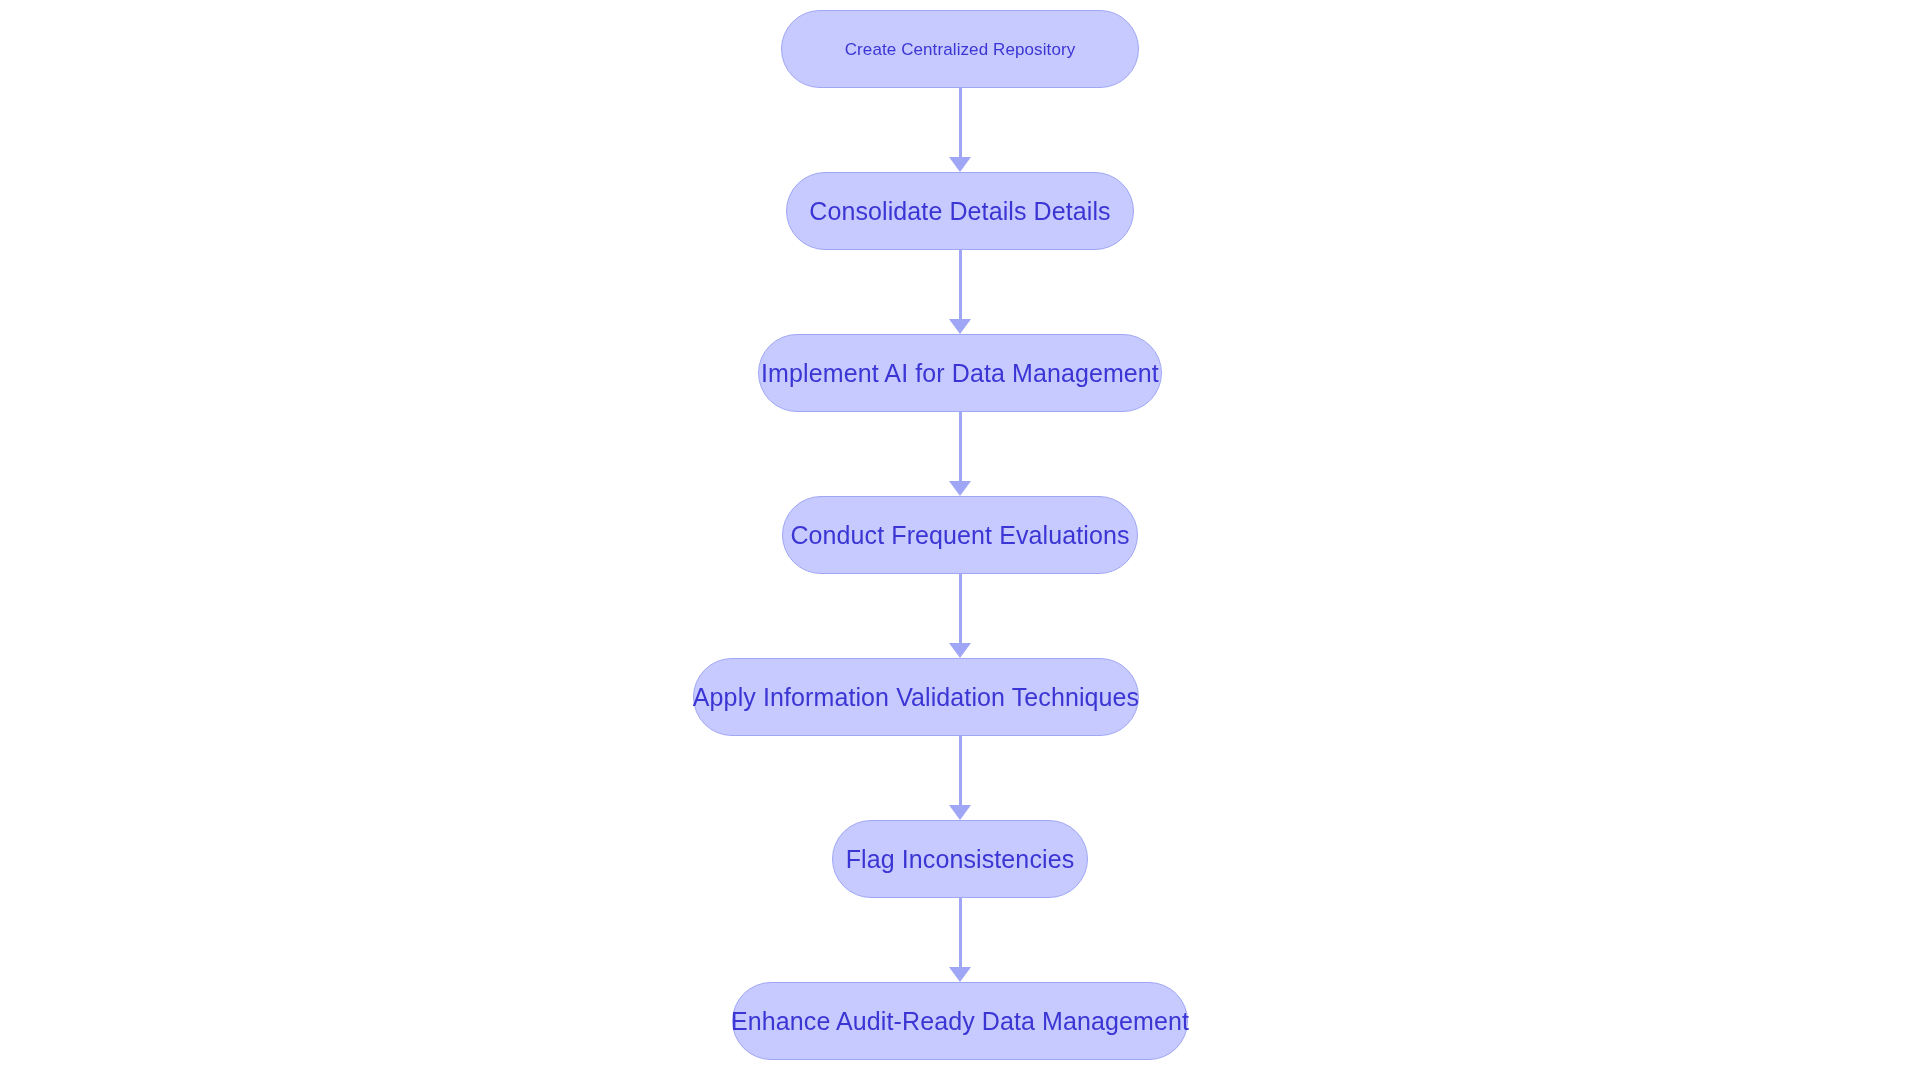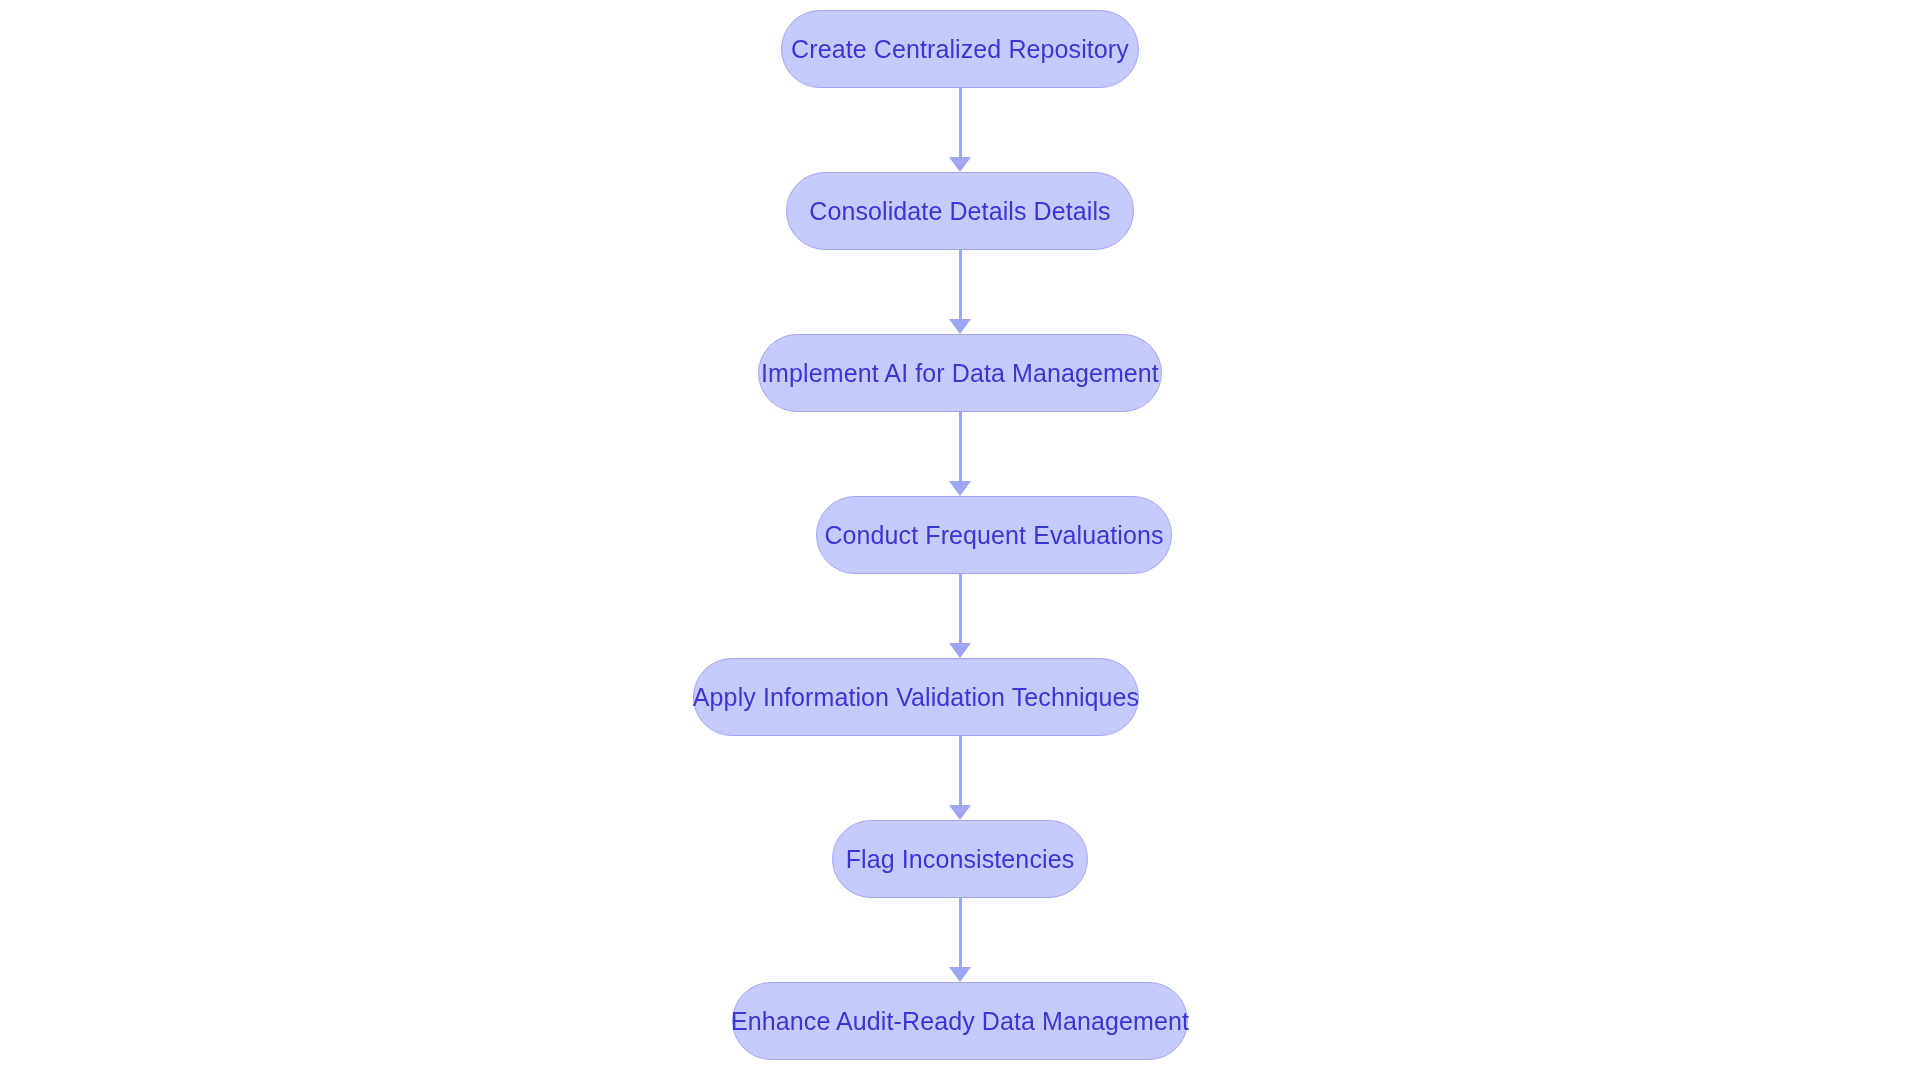--- a/index.html
+++ b/index.html
@@ -90,29 +90,29 @@
     </div>
     <div class="flow-connector" style="left: 960px; top: 736px; height: 84px;">
       <div class="flow-connector-line" style="background: rgb(159, 166, 245); width: 3px;"></div>
       <div class="flow-connector-head" style="border-top-color: rgb(159, 166, 245);"></div>
     </div>
     <div class="flow-connector" style="left: 960px; top: 898px; height: 84px;">
       <div class="flow-connector-line" style="background: rgb(159, 166, 245); width: 3px;"></div>
       <div class="flow-connector-head" style="border-top-color: rgb(159, 166, 245);"></div>
     </div>
     <div class="flow-node" style="left: 960px; top: 10px; width: 358px; height: 78px; border-radius: 39px; background: rgb(199, 202, 255); border-color: rgb(159, 166, 245);">
-      <span class="flow-node-label" style="color: rgb(59, 53, 212); font-size: 25px;">Create Centralized Repository</span>
+      <span class="flow-node-label" style="color: rgb(59, 53, 212); font-size: 17px;">Create Centralized Repository</span>
     </div>
     <div class="flow-node" style="left: 960px; top: 172px; width: 348px; height: 78px; border-radius: 39px; background: rgb(199, 202, 255); border-color: rgb(159, 166, 245);">
       <span class="flow-node-label" style="color: rgb(59, 53, 212); font-size: 25px;">Consolidate Details Details</span>
     </div>
     <div class="flow-node" style="left: 960px; top: 334px; width: 404px; height: 78px; border-radius: 39px; background: rgb(199, 202, 255); border-color: rgb(159, 166, 245); text-align: right;">
       <span class="flow-node-label" style="color: rgb(59, 53, 212); font-size: 25px;">Implement AI for Data Management</span>
     </div>
-    <div class="flow-node" style="left: 994px; top: 496px; width: 356px; height: 78px; border-radius: 39px; background: rgb(199, 202, 255); border-color: rgb(159, 166, 245);">
+    <div class="flow-node" style="left: 960px; top: 496px; width: 356px; height: 78px; border-radius: 39px; background: rgb(199, 202, 255); border-color: rgb(159, 166, 245);">
       <span class="flow-node-label" style="color: rgb(59, 53, 212); font-size: 25px;">Conduct Frequent Evaluations</span>
     </div>
     <div class="flow-node" style="left: 916px; top: 658px; width: 446px; height: 78px; border-radius: 39px; background: rgb(199, 202, 255); border-color: rgb(159, 166, 245);">
       <span class="flow-node-label" style="color: rgb(59, 53, 212); font-size: 25px;">Apply Information Validation Techniques</span>
     </div>
     <div class="flow-node" style="left: 960px; top: 820px; width: 256px; height: 78px; border-radius: 39px; background: rgb(199, 202, 255); border-color: rgb(159, 166, 245);">
       <span class="flow-node-label" style="color: rgb(59, 53, 212); font-size: 25px;">Flag Inconsistencies</span>
     </div>
     <div class="flow-node" style="left: 960px; top: 982px; width: 456px; height: 78px; border-radius: 39px; background: rgb(199, 202, 255); border-color: rgb(159, 166, 245);">
       <span class="flow-node-label" style="color: rgb(59, 53, 212); font-size: 25px;">Enhance Audit-Ready Data Management</span>

